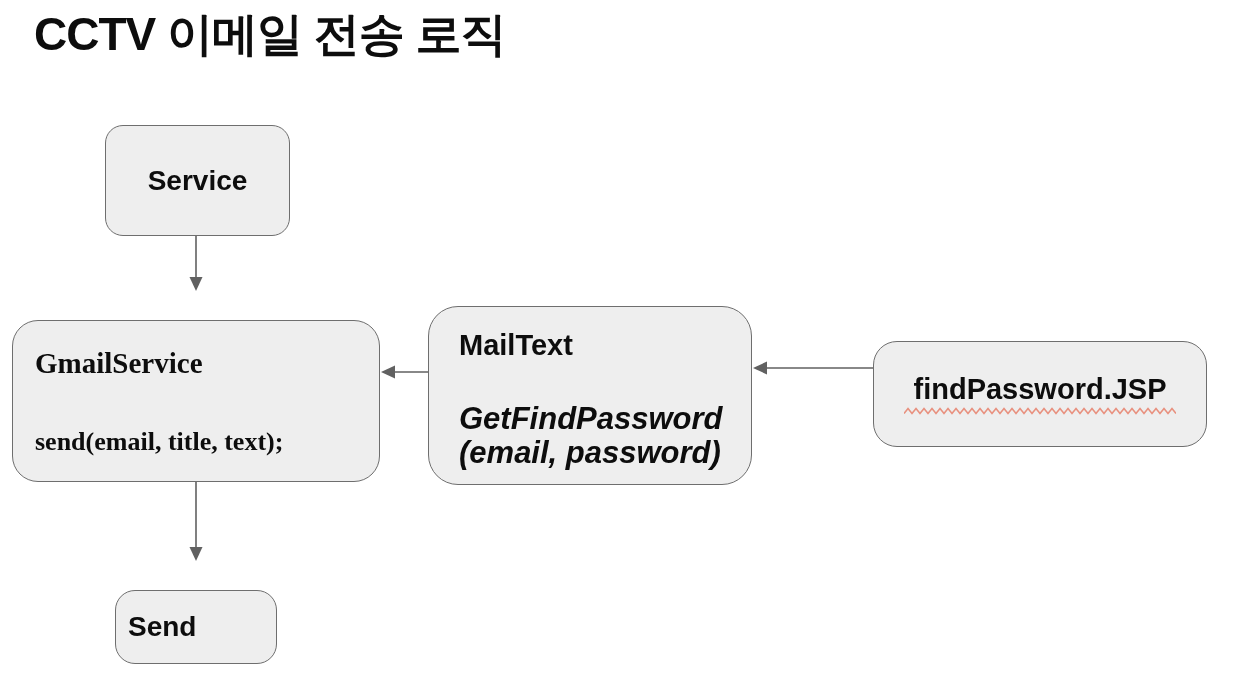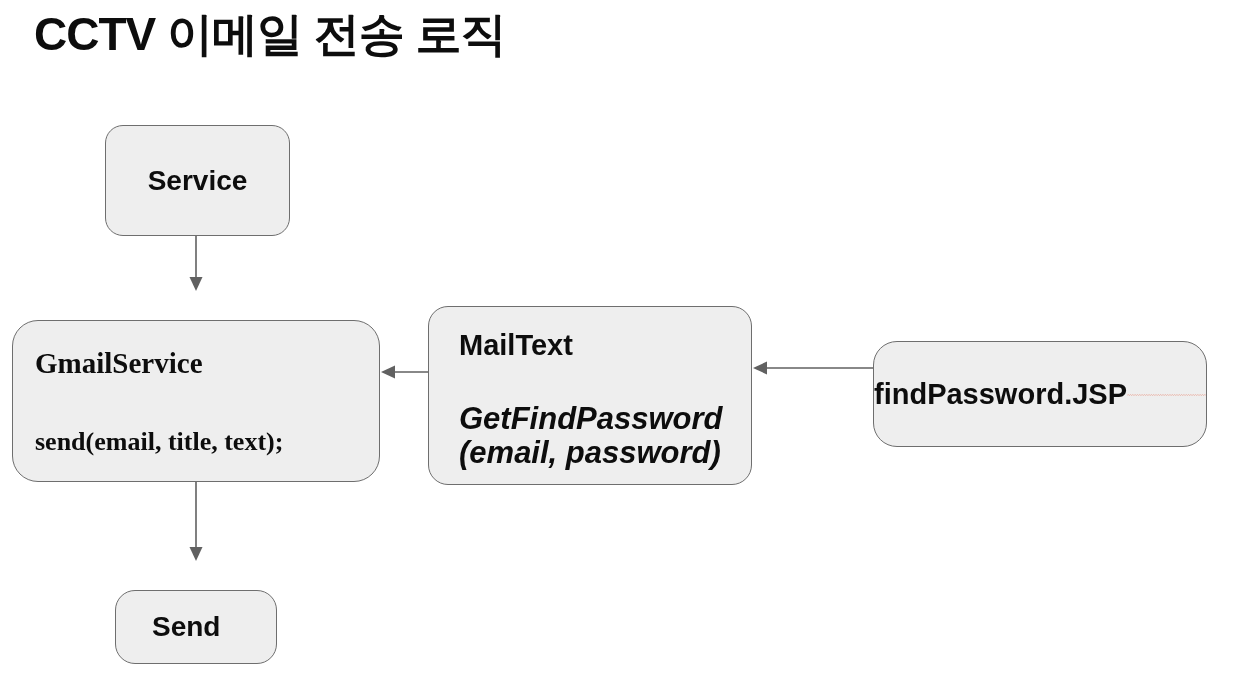--- a/index.html
+++ b/index.html
@@ -38,35 +38,35 @@
     font-size:28px;
   }
   .node-gmailservice{
     left:12px;top:292px;width:368px;height:162px;border-radius:26px;
     padding:23px 10px 0 22px;
     font-family:Liberation Serif, serif;
   }
   .node-gmailservice .node-title{font-size:29px;line-height:38px;}
   .node-gmailservice .node-code{font-size:26px;line-height:30px;margin-top:45px;white-space:nowrap;}
   .node-mailtext{
-    left:428px;top:278px;width:324px;height:179px;border-radius:20px;
+    left:428px;top:278px;width:324px;height:179px;border-radius:30px;
     padding:19px 10px 0 30px;
   }
   .node-mailtext .node-title{font-size:29px;line-height:38px;}
   .node-mailtext .node-code{font-size:31px;line-height:34px;margin-top:38px;font-style:italic;}
   .node-findpassword{
     left:873px;top:313px;width:334px;height:106px;border-radius:24px;
-    display:flex;flex-direction:row;align-items:center;justify-content:center;
+    display:flex;flex-direction:column;align-items:center;justify-content:center;
     font-size:29px;
   }
   .node-findpassword .squiggle-svg{display:block;margin-top:1px;}
   .node-send{
     left:115px;top:562px;width:162px;height:74px;border-radius:20px;
     display:flex;align-items:center;
-    padding-left:36px;font-size:28px;
+    padding-left:12px;font-size:28px;
   }
   .edge-layer{
     position:absolute;left:0;top:0;width:1239px;height:690px;
     pointer-events:none;
   }
   .edge-line{stroke-width:1.6px;fill:none;}
 </style>
 </head>
 <body>
 

